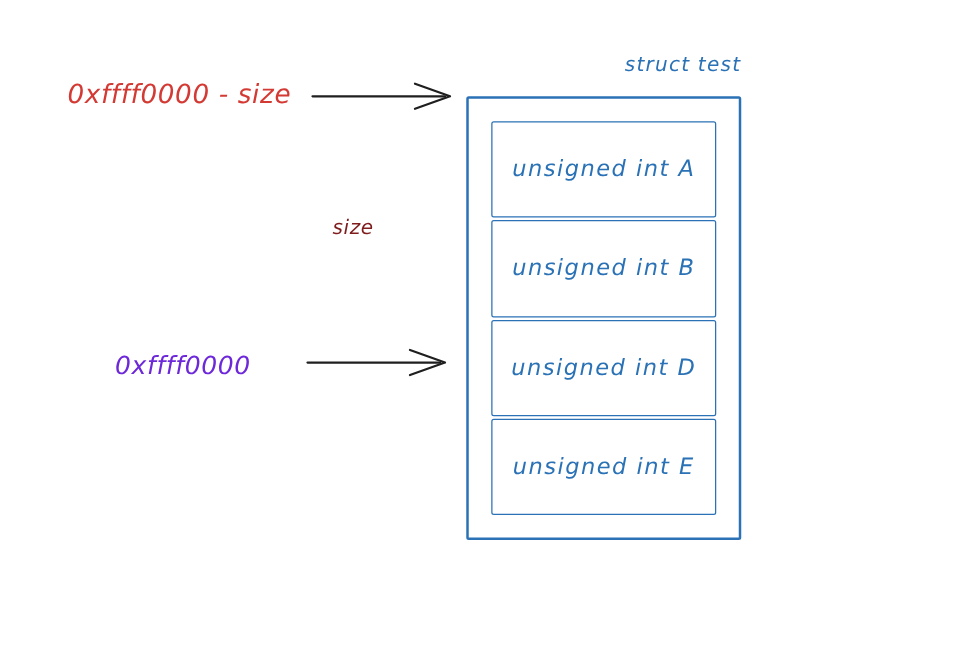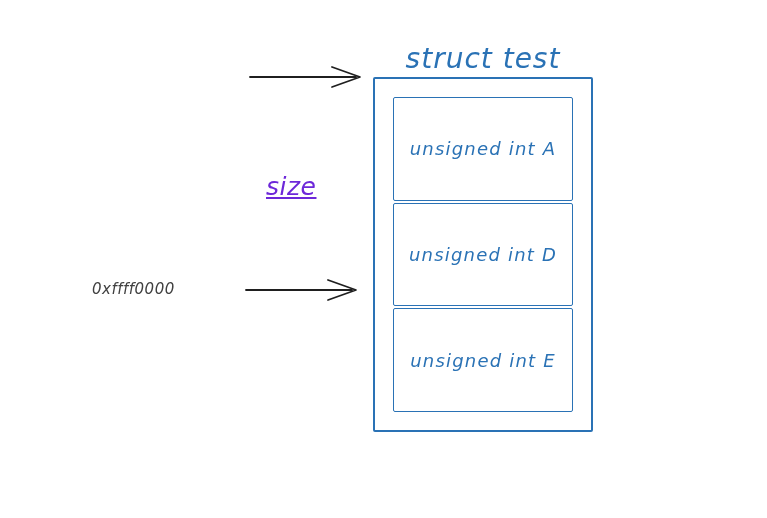--- a/index.html
+++ b/index.html
@@ -25,31 +25,30 @@
     left: 54px;
     top: 63px;
     font-size: 21px;
     color: #d43a34;
     white-space: nowrap;
   }
   .size-label {
     position: absolute;
     left: 266px;
     top: 172px;
-    font-size: 25px;
-    color: #6d28d9;
+    font-size: 16px;
+    color: #7f1d1d;
     white-space: nowrap;
-    text-decoration: underline;
   }
   .base-address-label {
     position: absolute;
     left: 92px;
     top: 280px;
-    font-size: 15px;
-    color: #404040;
+    font-size: 20px;
+    color: #6d28d9;
     white-space: nowrap;
   }
   .arrow-svg {
     position: absolute;
     width: 120px;
     height: 26px;
   }
   #arrow-top { left: 246px; top: 64px; }
   #arrow-base { left: 242px; top: 277px; }
   .arrow-svg polyline, .arrow-svg line {
@@ -58,22 +57,22 @@
     stroke-width: 1.8;
     stroke-linecap: round;
     stroke-linejoin: round;
   }
   
   .struct-title {
     position: absolute;
     left: 373px;
     top: 42px;
     width: 220px;
-    text-align: center;
-    font-size: 28px;
+    text-align: right;
+    font-size: 16px;
     color: #2a72b5;
     letter-spacing: 1px;
   }
   .struct-box {
     position: absolute;
     left: 373px;
     top: 77px;
     width: 220px;
     height: 355px;
     box-sizing: border-box;
@@ -108,37 +107,39 @@
     color: #c9c9c9;
     white-space: nowrap;
     font-style: normal;
   }
 </style>
 </head>
 <body>
 
 <div id="canvas">
 
+  <div class="top-address-label hand">0xffff0000 - size</div>
 
   <svg id="arrow-top" class="arrow-svg" viewBox="0 0 120 26">
     <line x1="4" y1="13" x2="110" y2="13"></line>
     <polyline points="86,3 114,13 86,23"></polyline>
   </svg>
 
   <div class="size-label hand">size</div>
 
   <div class="base-address-label hand">0xffff0000</div>
 
   <svg id="arrow-base" class="arrow-svg" viewBox="0 0 120 26">
     <line x1="4" y1="13" x2="110" y2="13"></line>
     <polyline points="86,3 114,13 86,23"></polyline>
   </svg>
 
   <div class="struct-title hand">struct test</div>
 
   <div class="struct-box">
     <div class="struct-cell hand">unsigned int A</div>
+    <div class="struct-cell hand">unsigned int B</div>
     <div class="struct-cell hand">unsigned int D</div>
     <div class="struct-cell hand">unsigned int E</div>
   </div>
 
 
 </div>
 
 </body></html>

